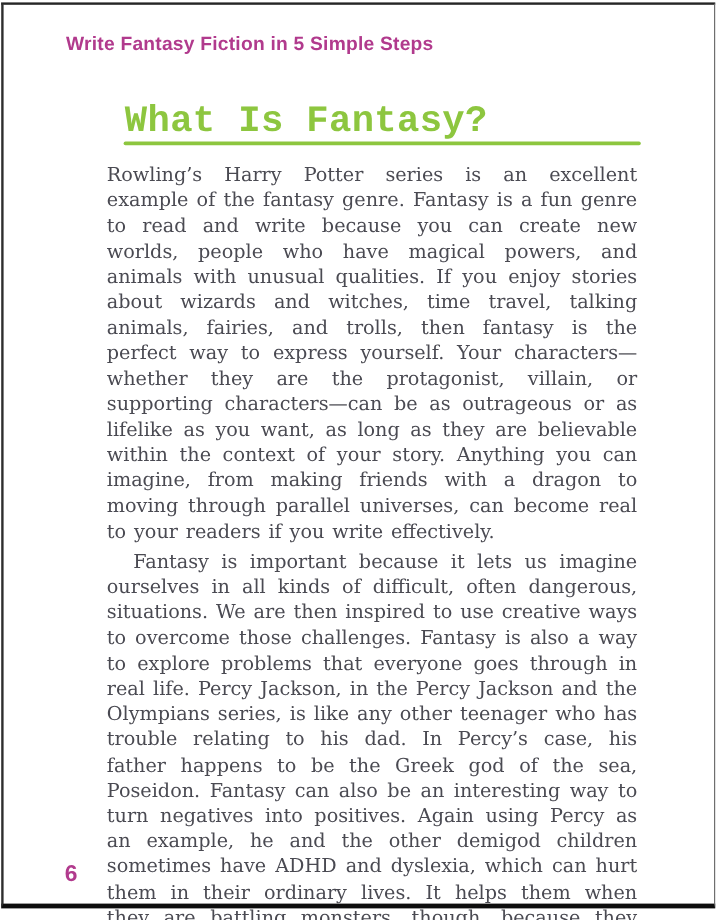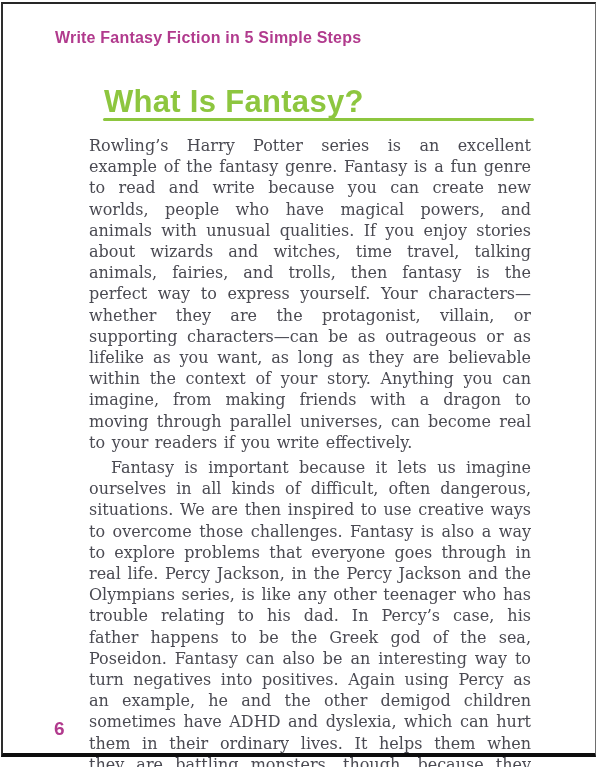--- a/index.html
+++ b/index.html
@@ -35,20 +35,21 @@
     color: var(--magenta, #b13a8d);
   }
   .chapter-title {
     position: absolute;
     left: 104px; top: 84px;
     margin: 0;
     font-size: 31px;
     font-weight: bold;
     letter-spacing: 0.3px;
     color: var(--green, #8dc63f);
+    font-family: Liberation Mono, monospace;
   }
   .title-underline {
     position: absolute;
     left: 103px; top: 118px;
     width: 431px; height: 3px;
     border-radius: 2px;
     background: var(--green, #8dc63f);
   }
   .body-text {
     position: absolute;

